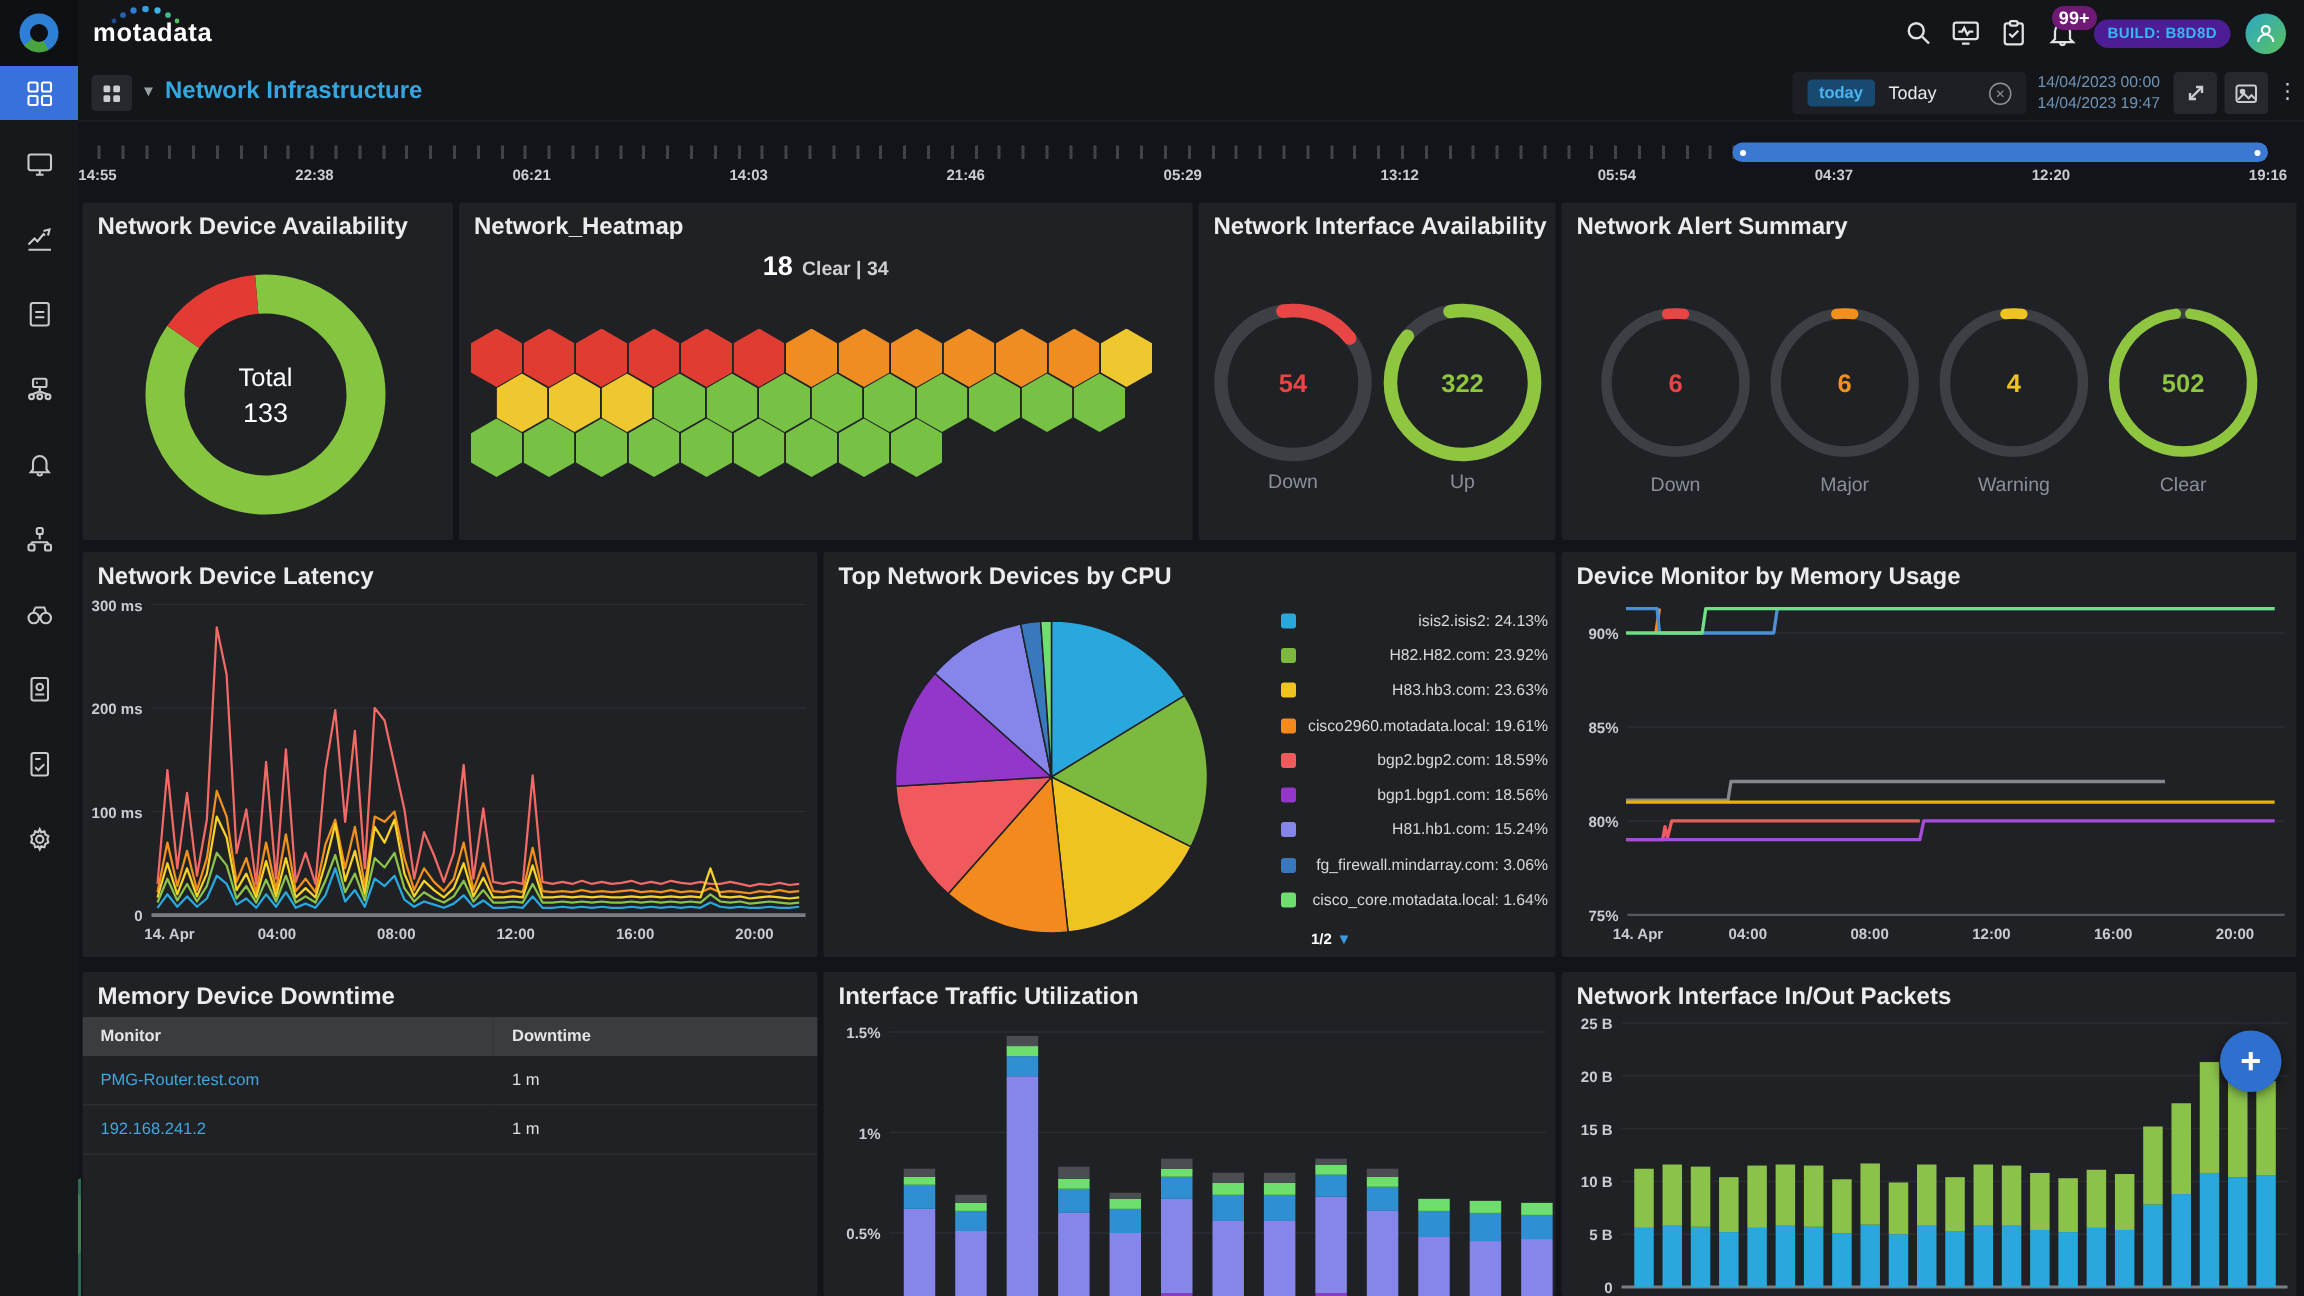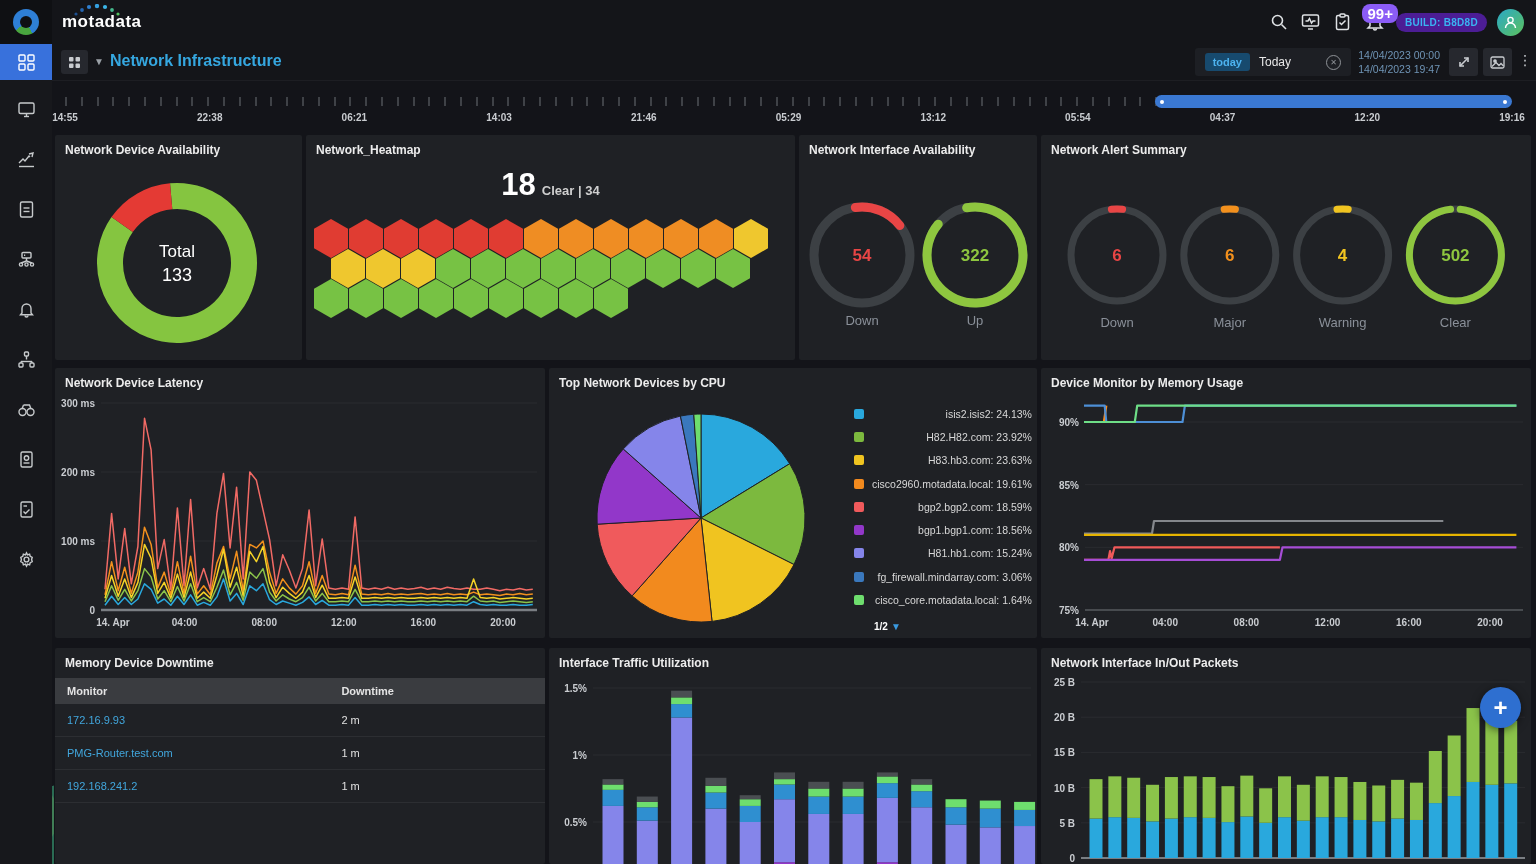--- a/index.html
+++ b/index.html
@@ -9,21 +9,21 @@
 
   
   .topbar { position:absolute; left:0; top:0; width:1536px; height:44px; background:#141519; z-index:30; }
   .logo-cell { position:absolute; left:0; top:0; width:52px; height:44px; background:#0f1013; display:flex; align-items:center; justify-content:center; }
   .logo-ring { width:26px; height:26px; border-radius:50%; background:conic-gradient(from 150deg,#49a53f 0 80deg,#2e7fd6 80deg 360deg); position:relative; }
   .logo-ring::after { content:""; position:absolute; left:7px; top:7px; width:12px; height:12px; border-radius:50%; background:#0f1013; }
   .brand { position:absolute; left:62px; top:12px; font-size:17px; font-weight:bold; color:#fff; letter-spacing:.5px; }
   .brand-dots { position:absolute; left:72px; top:4px; }
   .top-icons { position:absolute; right:0; top:0; height:44px; display:flex; align-items:center; gap:10px; padding-right:12px; }
   .tico { width:22px; height:22px; display:flex; align-items:center; justify-content:center; position:relative; cursor:pointer; }
-  .badge99 { position:absolute; top:-7px; right:-12px; background:#8b5cf6; color:#fff; font-size:15px; font-weight:bold; padding:1px 5px; border-radius:8px; }
+  .badge99 { position:absolute; top:-7px; right:-12px; background:#701a75; color:#fff; font-size:12px; font-weight:bold; padding:1px 5px; border-radius:8px; }
   .build-pill { background:#4c1d95; color:#3ab4f2; font-size:10px; font-weight:bold; padding:4px 9px; border-radius:10px; letter-spacing:.3px; }
   .avatar { width:27px; height:27px; border-radius:50%; background:linear-gradient(135deg,#2aa8c8,#5cc15c); display:flex; align-items:center; justify-content:center; }
 
   
   .sidebar { position:absolute; left:0; top:44px; width:52px; height:820px; background:#17181c; z-index:20; }
   .side-item { width:52px; height:38px; display:flex; align-items:center; justify-content:center; cursor:pointer; }
   .side-item.active { background:#3871dc; height:36px; }
   .corner-decor { position:absolute; left:0; top:700px; width:54px; height:164px; overflow:hidden; pointer-events:none; }
   .cd1 { position:absolute; left:-22px; top:76px; width:80px; height:80px; border-radius:50%; background:#b0a12f; opacity:.9; }
   .cd2 { position:absolute; left:18px; top:84px; width:96px; height:96px; border-radius:50%; background:#2f7a5e; opacity:.85; }
@@ -43,24 +43,24 @@
 
   
   .timeline { position:absolute; left:52px; top:81px; width:1484px; height:52px; }
   .tick { position:absolute; width:2px; height:9px; background:#3f4247; top:16px; }
   .t-label { position:absolute; top:31px; font-size:10px; font-weight:bold; color:#c9ccd0; transform:translateX(-50%); }
   .range-bar { position:absolute; top:14px; height:13px; background:#3a78d2; border-radius:7px; cursor:pointer; }
   .range-dot { position:absolute; top:4.5px; width:4px; height:4px; border-radius:50%; background:#fff; }
 
   
   .panel { position:absolute; background:#1f2125; border-radius:2px; overflow:hidden; }
-  .p-title { position:absolute; left:10px; top:8px; font-size:12px; font-weight:bold; color:#ececec; z-index:3; }
+  .p-title { position:absolute; left:10px; top:8px; font-size:16px; font-weight:bold; color:#ececec; z-index:3; }
   .hex { position:absolute; clip-path:polygon(50% 0,100% 25%,100% 75%,50% 100%,0 75%,0 25%); width:34px; height:39px; }
   .hm-big { position:absolute; left:0; right:0; top:32px; text-align:center; }
-  .hm-big b { font-size:31px; color:#fff; }
+  .hm-big b { font-size:18px; color:#fff; }
   .hm-big span { font-size:13px; color:#cfcfcf; font-weight:bold; margin-left:6px; }
   .legend { position:absolute; left:305px; top:34px; }
   .leg-item { display:flex; align-items:center; gap:8px; height:23.3px;justify-content:space-between; }
   .leg-sw { width:10px; height:10px; border-radius:2px; flex:0 0 10px; }
   .leg-tx { font-size:10.5px; color:#d8d8d8; white-space:nowrap; }
   .pager { position:absolute; left:325px; top:252px; font-size:11px; font-weight:bold; color:#fff; cursor:pointer; }
   .pager span { color:#3a9ae0; font-size:10px; }
 
   table.dt { position:absolute; left:0; top:30px; width:100%; border-collapse:collapse; }
   table.dt th { background:#3a3c40; color:#e4e4e4; font-size:11px; text-align:left; padding:7px 0 7px 12px; font-weight:bold; }
@@ -566,24 +566,20 @@
 <div class="panel" style="left:55px;top:648px;width:490px;height:216px;">
   <div class="p-title">Memory Device Downtime</div>
   <table class="dt">
     <thead>
         <tr>
       <th style="width:56%;">Monitor</th>
       <th>Downtime</th>
     </tr>
       </thead>
     <tbody id="dt-body">
-        <tr>
-          <td class="mon">172.16.9.93</td>
-          <td class="dur">2 m</td>
-        </tr>
         <tr>
           <td class="mon">PMG-Router.test.com</td>
           <td class="dur">1 m</td>
         </tr>
         <tr>
           <td class="mon">192.168.241.2</td>
           <td class="dur">1 m</td>
         </tr>
       </tbody>
   </table>

